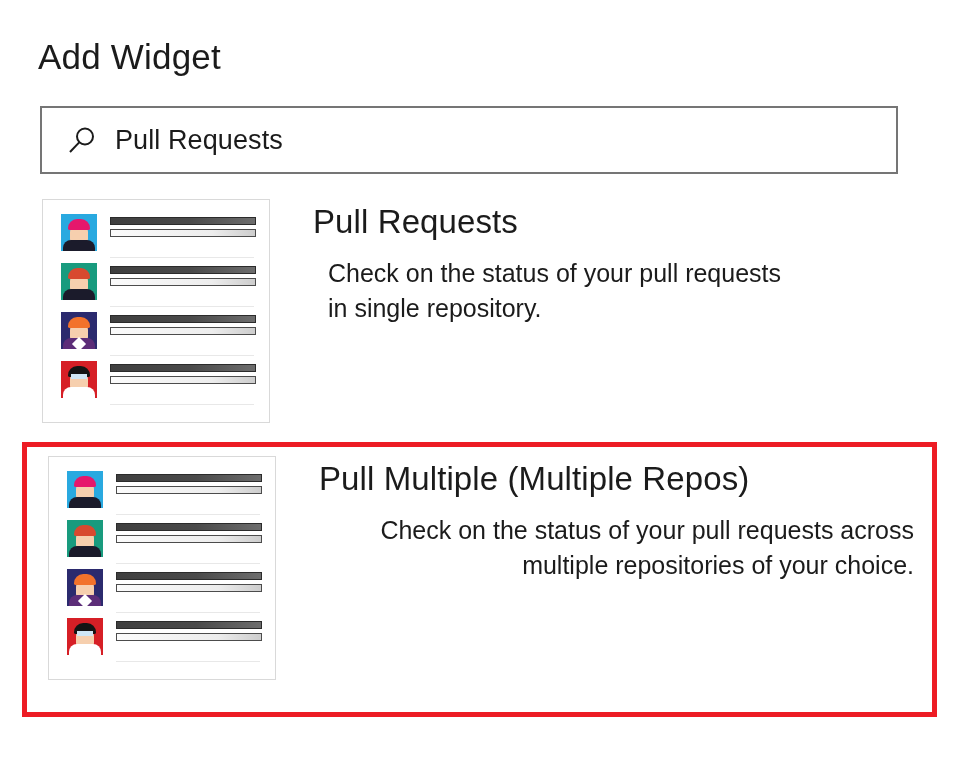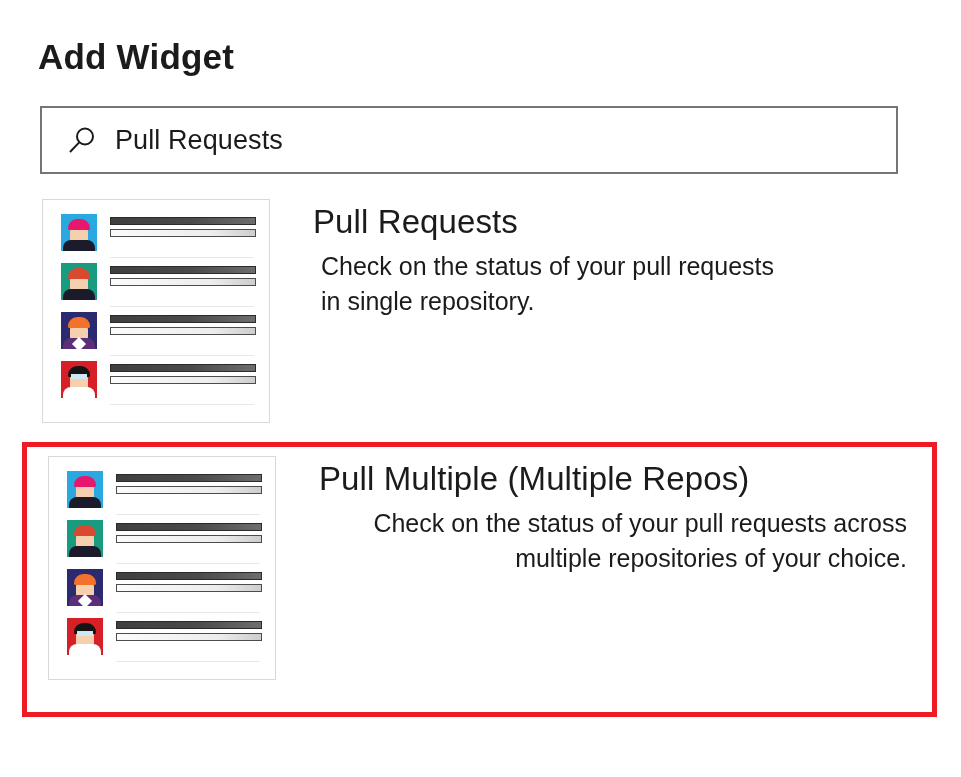--- a/index.html
+++ b/index.html
@@ -15,21 +15,21 @@
     overflow: hidden;
     position: relative;
   }
 
   
   .page-title {
     position: absolute;
     left: 38px;
     top: 38px;
     font-size: 35px;
-    font-weight: 700;
+    font-weight: 400;
     letter-spacing: 0.2px;
     line-height: 1.1;
     color: #1b1b1b;
     white-space: nowrap;
   }
 
   
   .search-box {
     position: absolute;
     left: 40px;
@@ -196,21 +196,21 @@
     color: #1b1b1b;
     margin: 0 0 2px 0;
     letter-spacing: 0.1px;
     white-space: nowrap;
   }
   .result-desc {
     font-size: 25px;
     font-weight: 400;
     line-height: 1.42;
     color: #1b1b1b;
-    margin: 8px;
+    margin: 15px;
     max-width: 470px;
   }
   .result-row.row-2 .result-desc {
     max-width: 580px;
     text-align: right;
   }
 </style>
 </head>
 <body>
 

